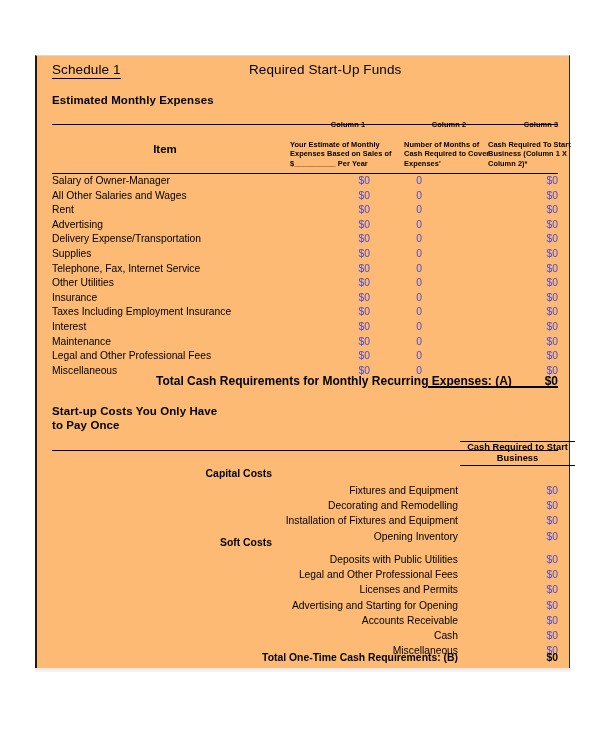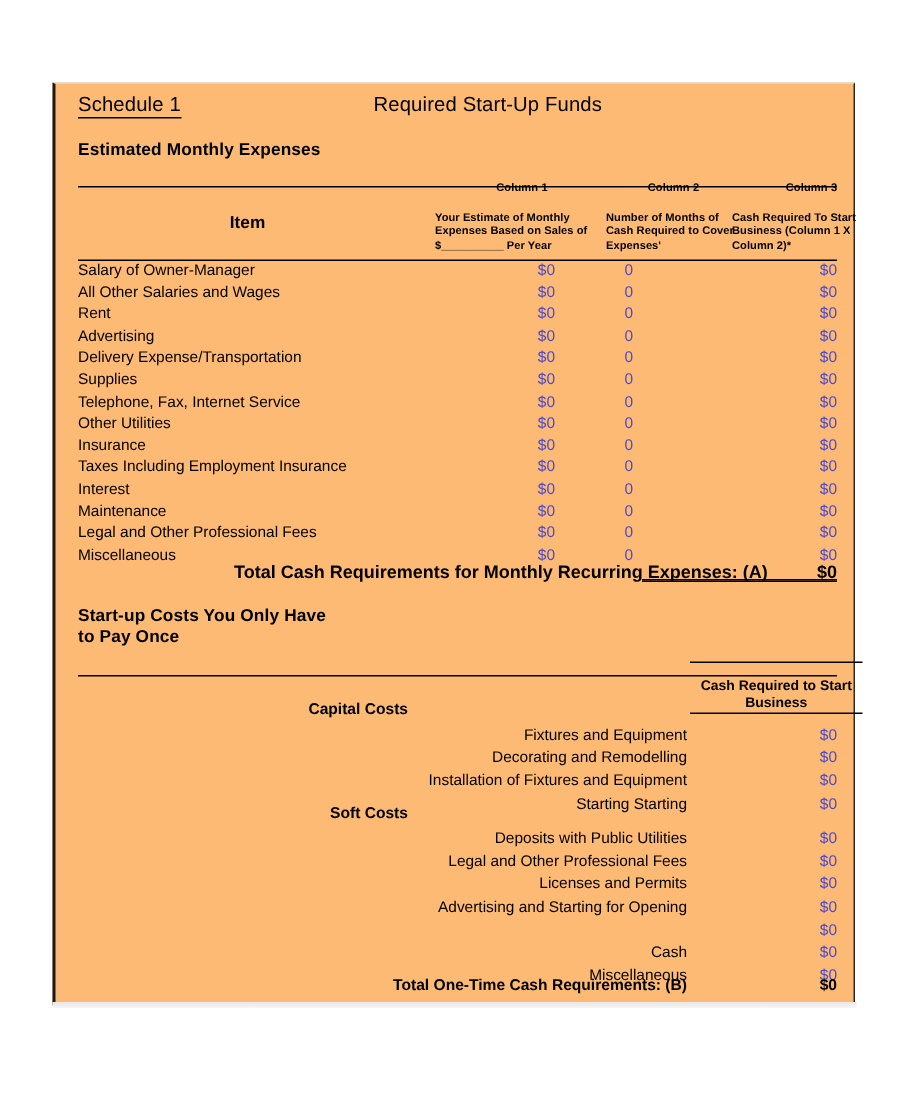--- a/index.html
+++ b/index.html
@@ -207,21 +207,21 @@
     position: absolute;
     left: 408px;
     top: 385px;
     width: 115px;
     text-align: center;
     font-size: 9.3px;
     font-weight: bold;
     line-height: 10.6px;
     border-top: 1.2px solid #000;
     border-bottom: 1.2px solid #000;
-    padding: 10px 0 2px 0;
+    padding: 0 0 2px 0;
     box-sizing: border-box;
   }
 
   .group-head {
     position: absolute;
     font-size: 10.4px;
     font-weight: bold;
     text-align: right;
     width: 220px;
     left: 0px;
@@ -419,41 +419,42 @@
         </div>
         <div class="ot-row" style="top: 444.2px;">
           <span class="ot-label">Decorating and Remodelling</span>
           <span class="ot-value">$0</span>
         </div>
         <div class="ot-row" style="top: 459.4px;">
           <span class="ot-label">Installation of Fixtures and Equipment</span>
           <span class="ot-value">$0</span>
         </div>
         <div class="ot-row" style="top: 474.6px;">
-          <span class="ot-label">Starting Starting</span>
+          <span class="ot-label">Opening Inventory</span>
           <span class="ot-value">$0</span>
         </div>
         <div class="group-head" style="top: 481px;">Soft Costs</div>
         <div class="ot-row" style="top: 498px;">
           <span class="ot-label">Deposits with Public Utilities</span>
           <span class="ot-value">$0</span>
         </div>
         <div class="ot-row" style="top: 513.2px;">
           <span class="ot-label">Legal and Other Professional Fees</span>
           <span class="ot-value">$0</span>
         </div>
         <div class="ot-row" style="top: 528.4px;">
           <span class="ot-label">Licenses and Permits</span>
           <span class="ot-value">$0</span>
         </div>
         <div class="ot-row" style="top: 543.6px;">
           <span class="ot-label">Advertising and Starting for Opening</span>
           <span class="ot-value">$0</span>
         </div>
         <div class="ot-row" style="top: 558.8px;">
+          <span class="ot-label">Accounts Receivable</span>
           <span class="ot-value">$0</span>
         </div>
         <div class="ot-row" style="top: 574px;">
           <span class="ot-label">Cash</span>
           <span class="ot-value">$0</span>
         </div>
         <div class="ot-row" style="top: 589.2px;">
           <span class="ot-label">Miscellaneous</span>
           <span class="ot-value">$0</span>
         </div>

